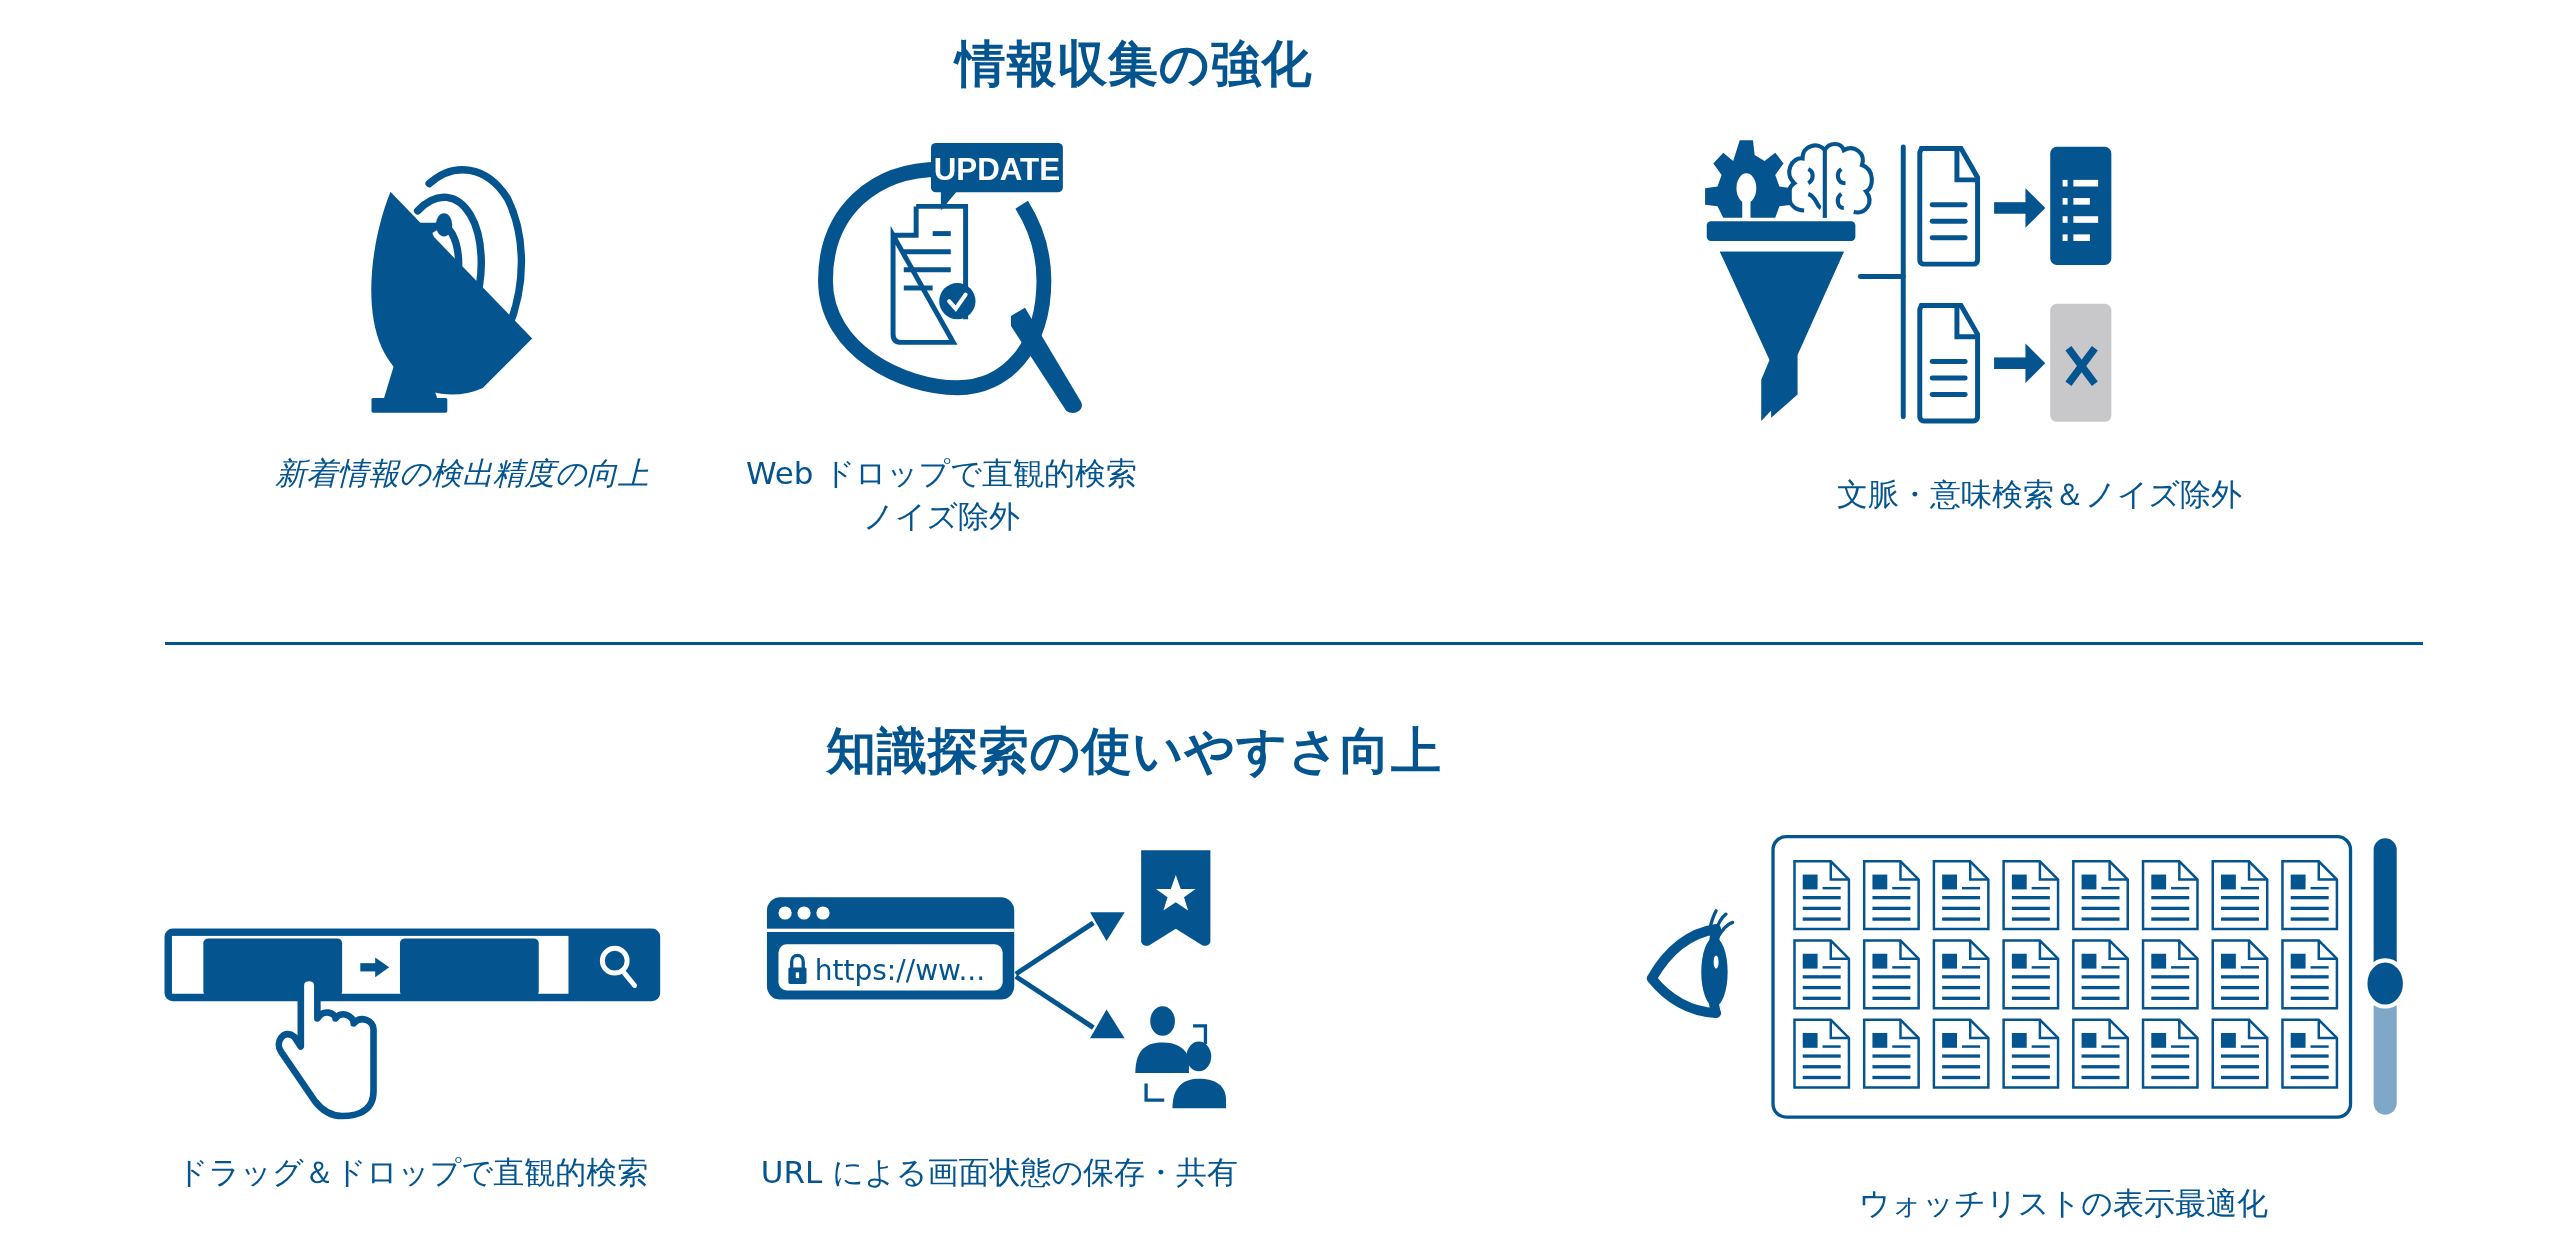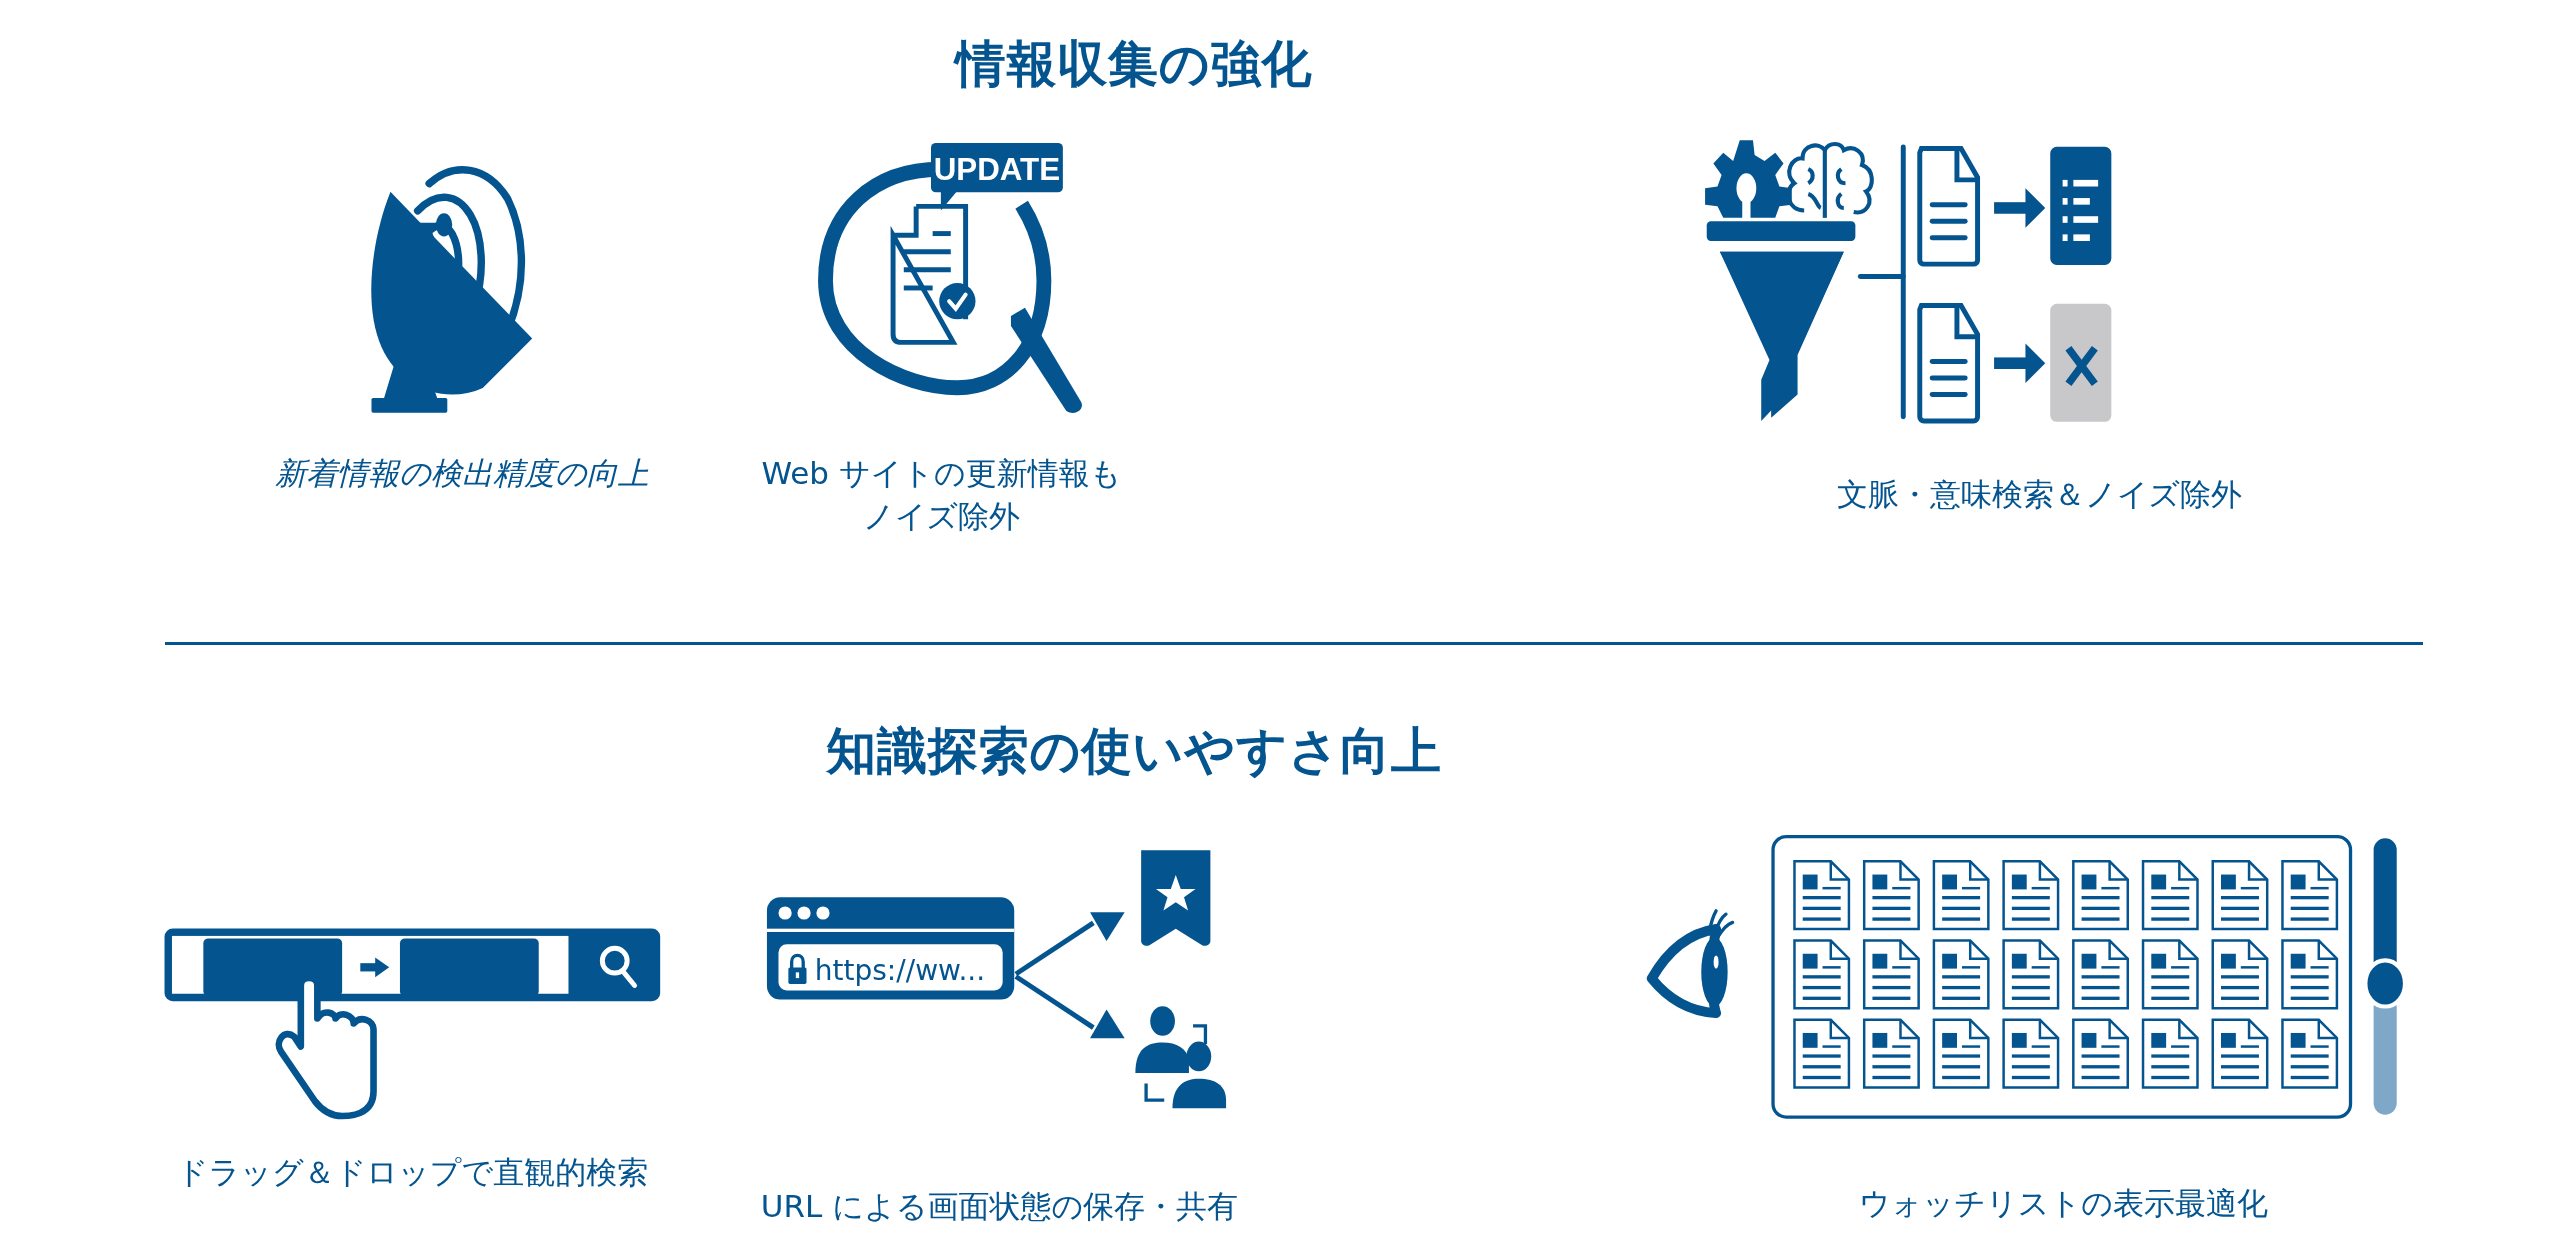--- a/index.html
+++ b/index.html
@@ -133,21 +133,21 @@
   <g>
     <rect x="418" y="208" width="74" height="143" rx="8" fill="#c8c8ca"></rect>
     <g stroke="#04548f" stroke-width="9">
       <line x1="440" y1="262" x2="472" y2="305"></line>
       <line x1="472" y1="262" x2="440" y2="305"></line>
     </g>
   </g>
 </svg>
 
 <div class="caption" style="left:239px;width:446px;top:452px;font-style:italic;">新着情報の検出精度の向上</div>
-<div class="caption" style="left:727px;width:429px;top:452px;">Web サイトの更新情報も</div>
+<div class="caption" style="left:727px;width:429px;top:452px;">Web ドロップで直観的検索</div>
 <div class="caption" style="left:727px;width:429px;top:495px;">ノイズ除外</div>
 <div class="caption" style="left:1792px;width:495px;top:473px;">文脈・意味検索＆ノイズ除外</div>
 
 <div class="divider"></div>
 
 <div class="section-title" style="top:718px;">知識探索の使いやすさ向上</div>
 
 <svg style="left:162px;top:926px;" width="504" height="190" viewBox="0 0 610 230">
   <rect x="3" y="3" width="600" height="88" rx="10" fill="#04548f"></rect>
   <rect x="12" y="12" width="480" height="70" fill="#ffffff"></rect>
@@ -442,15 +442,15 @@
     </g>
 
   <g>
     <rect x="885" y="10" width="28" height="165" rx="14" fill="#04548f"></rect>
     <rect x="885" y="200" width="28" height="145" rx="14" fill="#7fa7c7"></rect>
     <ellipse cx="899" cy="186" rx="24" ry="28" fill="#04548f" stroke="#ffffff" stroke-width="5"></ellipse>
   </g>
 </svg>
 
 <div class="caption" style="left:140px;width:545px;top:1151px;">ドラッグ＆ドロップで直観的検索</div>
-<div class="caption" style="left:727px;width:545px;top:1151px;margin-top:34px;">URL による画面状態の保存・共有</div>
+<div class="caption" style="left:727px;width:545px;top:1151px;">URL による画面状態の保存・共有</div>
 <div class="caption" style="left:1816px;width:495px;top:1151px;margin-top:31px;">ウォッチリストの表示最適化</div>
 
 
 </body></html>

